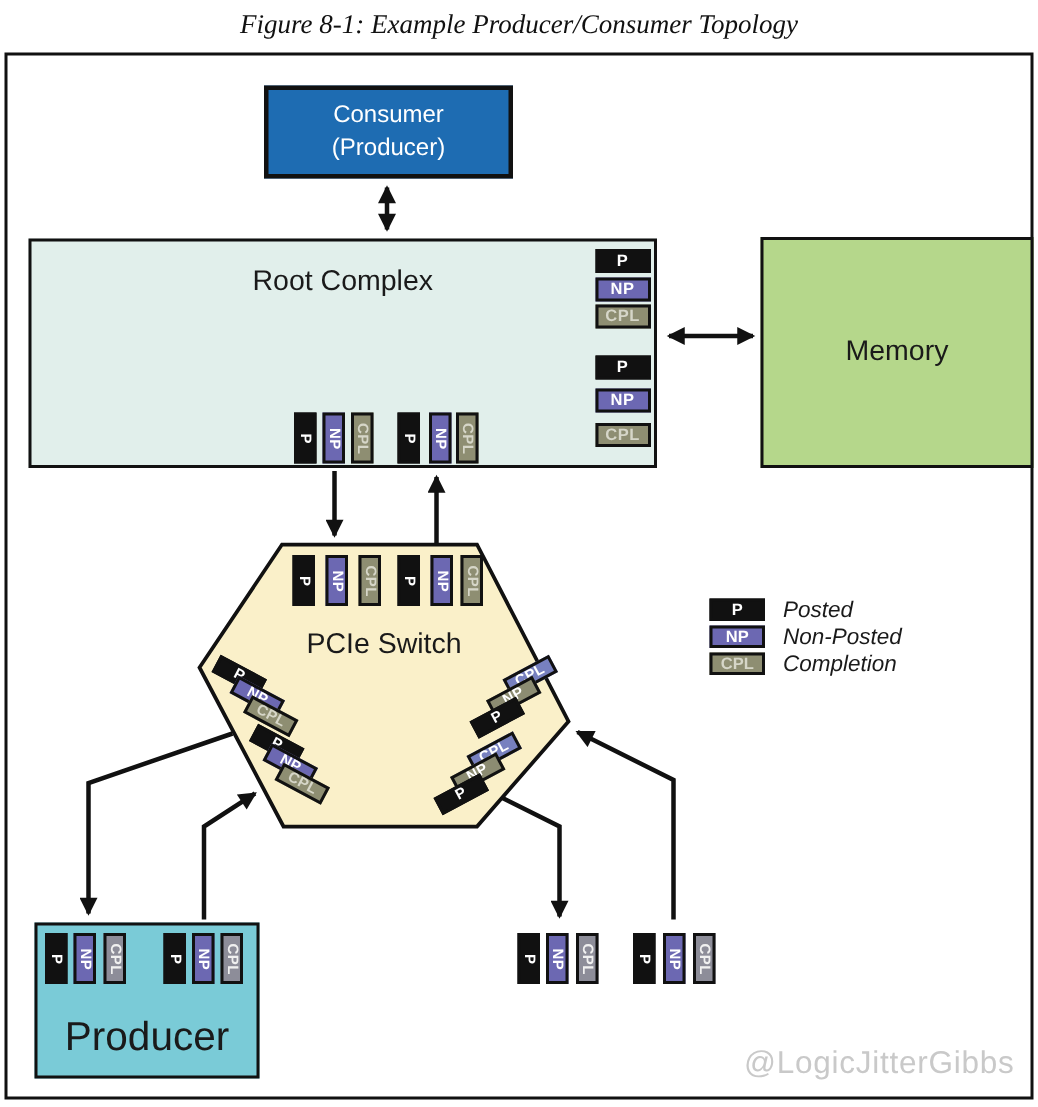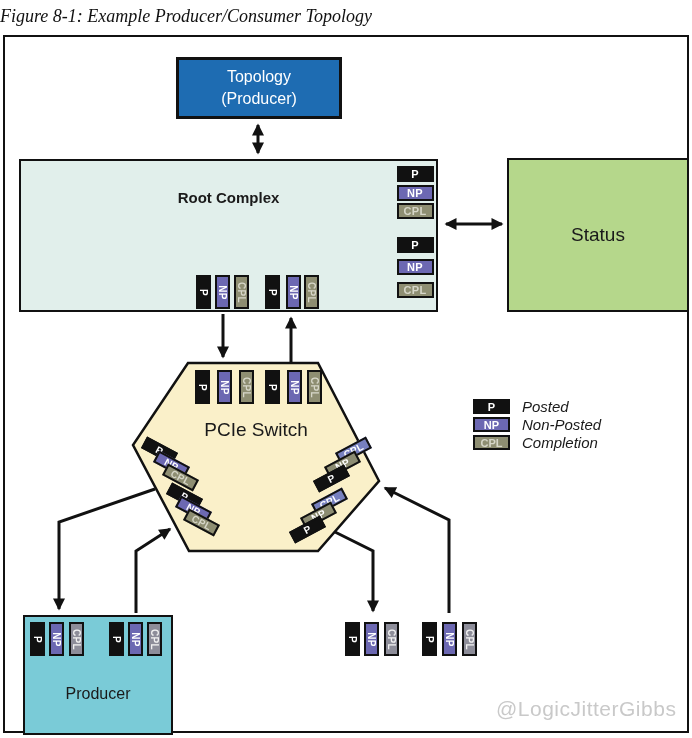--- a/index.html
+++ b/index.html
@@ -1,35 +1,35 @@
 <!DOCTYPE html>
 <html style="--consumer_fill: #1e6cb2; --root_complex_fill: #e1efeb; --memory_fill: #b5d78b; --switch_fill: #faf0c9; --producer_fill: #7acbd7; --flag_fill: #53c0e8; --outline: #111111; --arrow: #111111; --legend_text: #1a1a1a; --watermark_gray: #c9c9c9;"><head>
 <meta charset="utf-8">
 <style>
   html,body{margin:0;padding:0;background:#ffffff;}
   .page{position:relative;width:692px;height:738px;background:#fff;overflow:hidden;
         font-family:"Liberation Sans",sans-serif;}
-  .title{position:absolute;left:0;top:6px;width:692px;
+  .title{position:absolute;left:0;top:6px;width:692px;text-align:center;
          font-family:"Liberation Serif",serif;font-style:italic;font-size:18px;color:#111;}
   .frame{position:absolute;left:3px;top:35px;width:686px;height:698px;
          border:2px solid #111;box-sizing:border-box;background:#fff;}
   .frame svg{position:absolute;left:0;top:0;z-index:1;pointer-events:none;}
   .hex{fill:var(--switch_fill);stroke:var(--outline);stroke-width:2.5;}
   .wire{stroke:var(--arrow);stroke-width:3;fill:none;stroke-linejoin:miter;}
   .box{position:absolute;box-sizing:border-box;z-index:2;display:flex;flex-direction:column;
        align-items:center;justify-content:center;color:#1a1a1a;}
   .consumer{left:171px;top:20px;width:166px;height:62px;background:var(--consumer_fill);
             border:3px solid #111;color:#fff;font-size:16px;line-height:1.35;}
   .rc{left:14px;top:122px;width:419px;height:153px;background:var(--root_complex_fill);
       border:2px solid #111;justify-content:flex-start;}
-  .rc-label{margin-top:28px;font-size:15px;font-weight:bold;}
+  .rc-label{margin-top:16px;font-size:19px;}
   .memory{left:502px;top:121px;width:182px;height:154px;background:var(--memory_fill);
           border:2px solid #111;font-size:19px;}
-  .producer{left:18px;top:578px;width:150px;height:120px;background:var(--producer_fill);
-            border:2.5px solid #111;justify-content:flex-end;padding-bottom:30px;font-size:16px;}
+  .producer{left:18px;top:578px;width:150px;height:104px;background:var(--producer_fill);
+            border:2.5px solid #111;justify-content:flex-end;padding-bottom:10px;font-size:27px;}
   .flag{left:331px;top:580px;width:148px;height:100px;background:var(--flag_fill);
         border:2.5px solid #111;justify-content:flex-end;padding-bottom:8px;
         font-size:19px;line-height:1.2;}
   .switch-label{position:absolute;left:128px;top:382px;width:246px;text-align:center;
                 font-size:19px;color:#1a1a1a;z-index:2;}
   .legend{position:absolute;left:468px;top:362px;z-index:2;display:flex;
           flex-direction:column;gap:3px;}
   .legend-row{display:flex;align-items:center;height:15px;}
   .legend-chip{width:37px;height:15px;box-sizing:border-box;border:2px solid #111;
                display:flex;align-items:center;justify-content:center;
@@ -66,30 +66,30 @@
         <line class="wire" x1="218" y1="277" x2="218" y2="320" marker-end="url(#ah)"></line>
         <line class="wire" x1="286" y1="325" x2="286" y2="281" marker-end="url(#ah)"></line>
         <polyline class="wire" points="150,452 54,485 54,572" marker-end="url(#ah)"></polyline>
         <polyline class="wire" points="131,576 131,514 165,492" marker-end="url(#ah)"></polyline>
         <polyline class="wire" points="330,495 368,514 368,574" marker-end="url(#ah)"></polyline>
         <polyline class="wire" points="444,576 444,483 380,451" marker-end="url(#ah)"></polyline>
       </g>
     </svg>
 
     <div class="box consumer">
-      <div>Topology</div>
+      <div>Consumer</div>
       <div>(Producer)</div>
     </div>
 
     <div class="box rc">
       <div class="rc-label">Root Complex</div>
     </div>
 
     <div class="box memory">
-      <div>Status</div>
+      <div>Memory</div>
     </div>
 
     <div class="switch-label">PCIe Switch</div>
 
     <div class="box producer">
       <div>Producer</div>
     </div>
 
 
     <div class="legend" id="legend">

